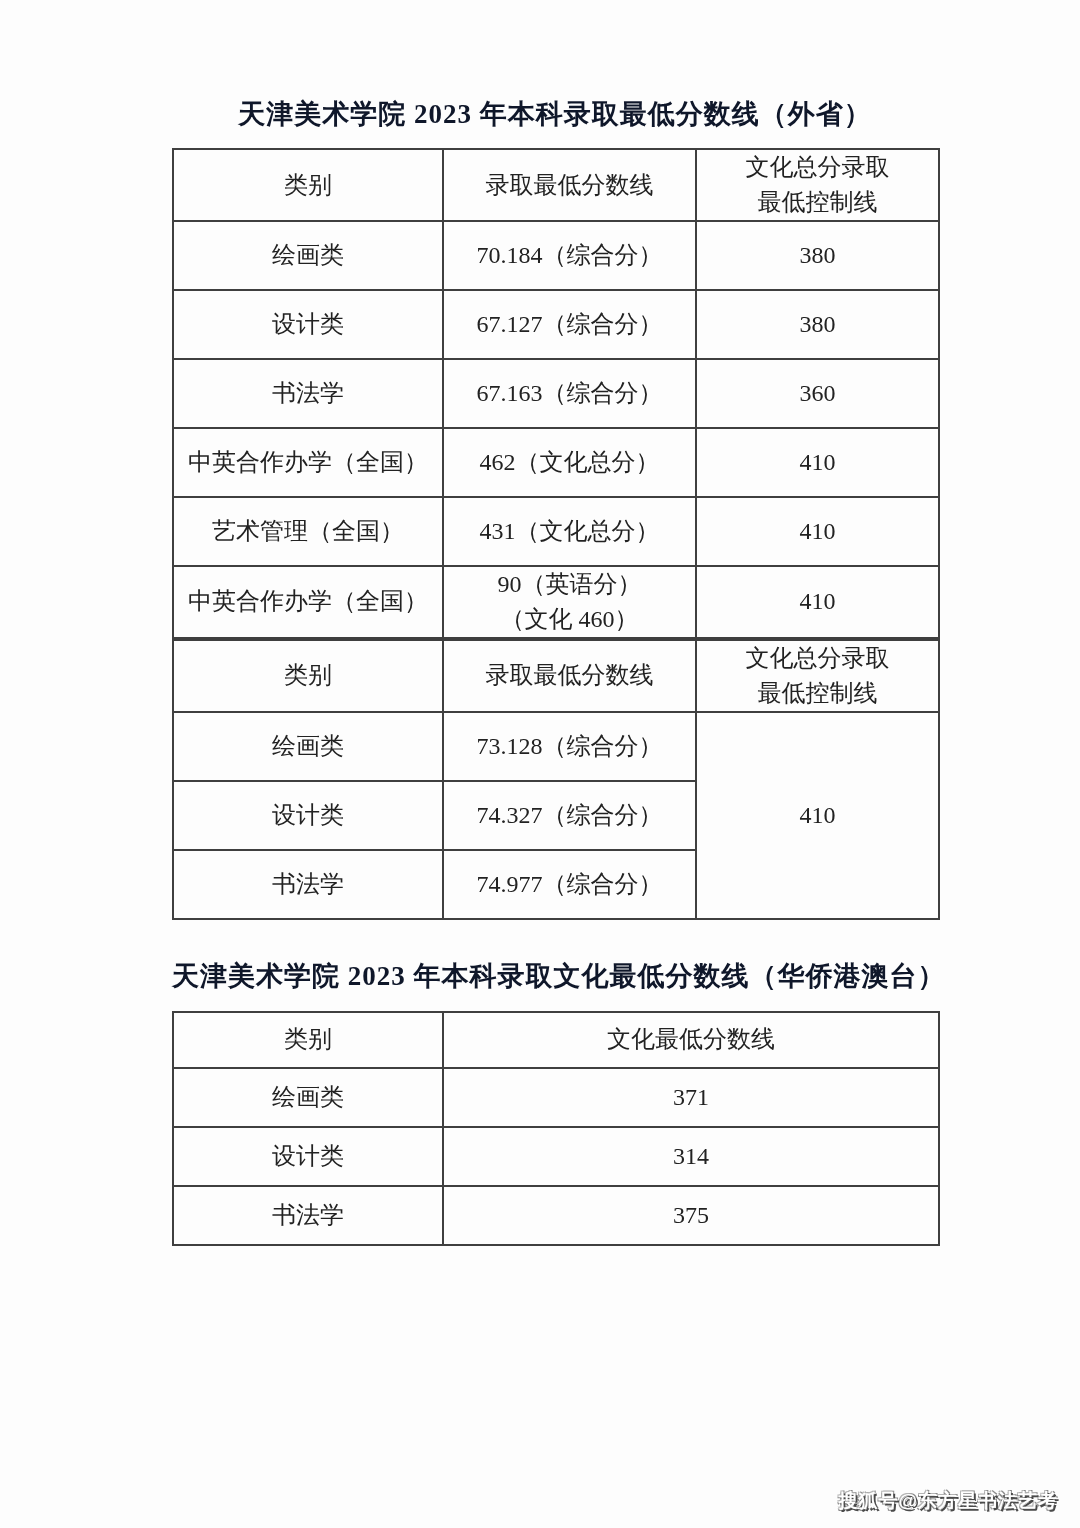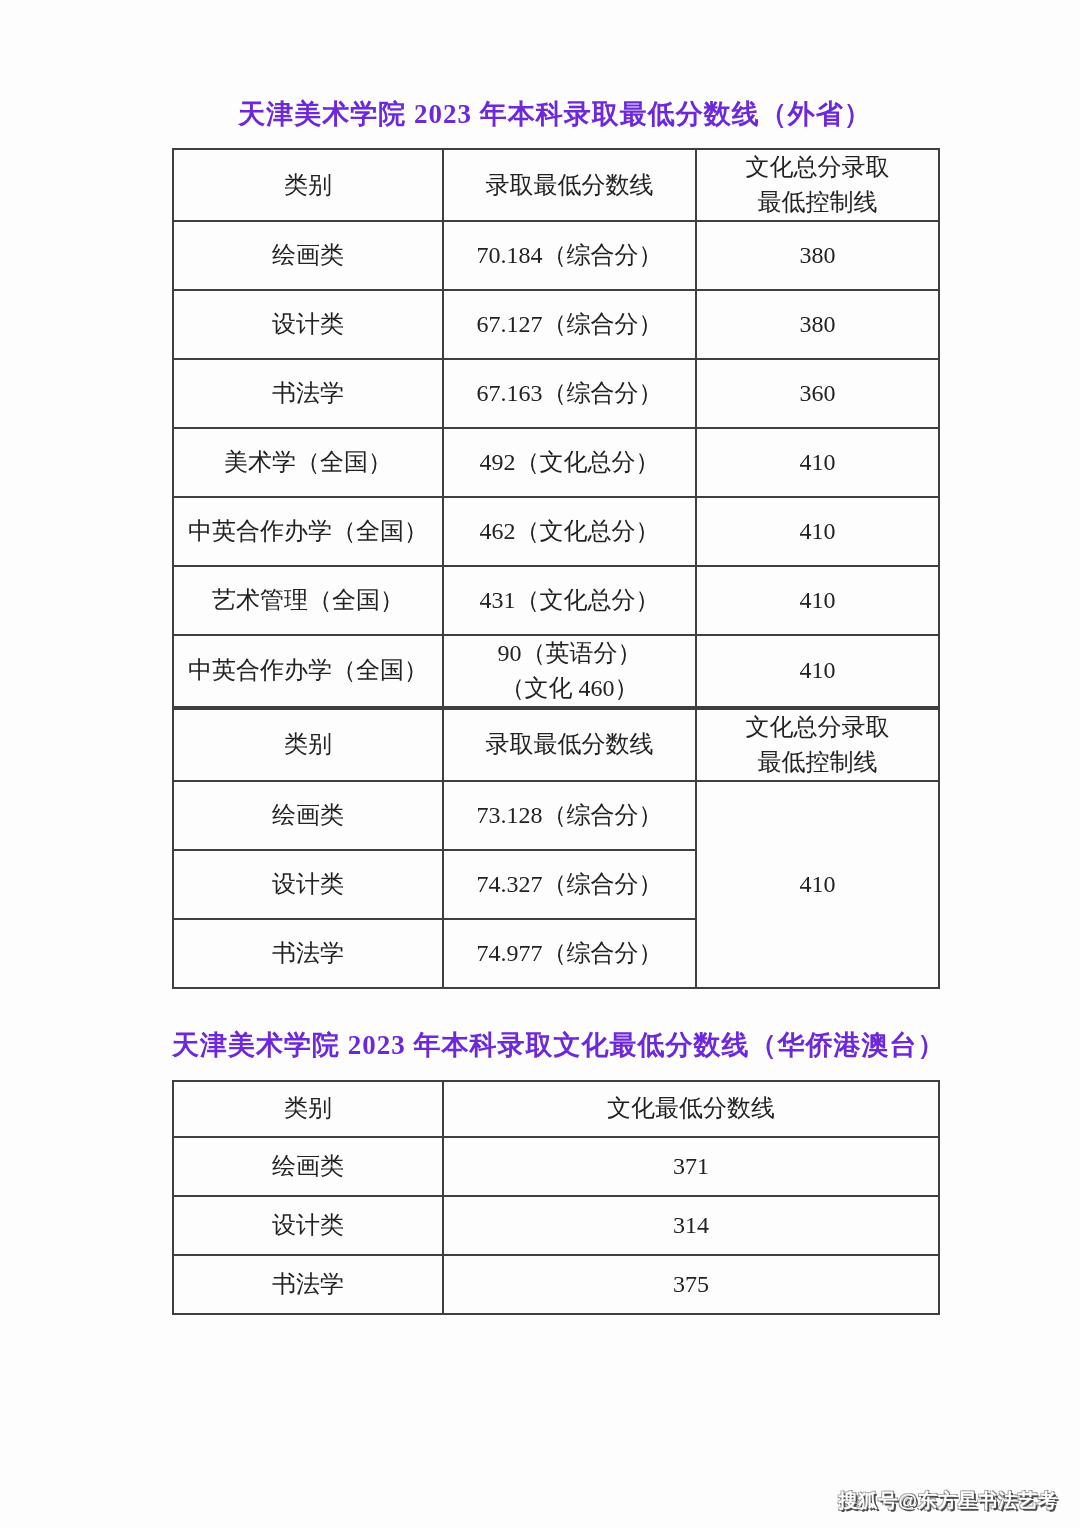--- a/index.html
+++ b/index.html
@@ -19,21 +19,21 @@
     position: absolute;
     left: 172px;
     top: 0;
     width: 766px;
   }
   .doc-title {
     text-align: center;
     font-weight: bold;
     font-size: 27px;
     letter-spacing: 1px;
-    color: #6d28d9;
+    color: #0f172a;
     white-space: nowrap;
   }
   .title-1 { margin: 96px 0 16px 0; }
   .title-2 { margin: 44px 0 10px 0; }
   .title-3 { margin: 38px 8px 17px 0; text-align: center; }
   table {
     border-collapse: collapse;
     width: 766px;
     table-layout: fixed;
   }
@@ -94,25 +94,20 @@
       </tr>
       <tr class="drow">
         <td>设计类</td>
         <td>67.127（综合分）</td>
         <td>380</td>
       </tr>
       <tr class="drow">
         <td>书法学</td>
         <td>67.163（综合分）</td>
         <td>360</td>
-      </tr>
-      <tr class="drow">
-        <td>美术学（全国）</td>
-        <td>492（文化总分）</td>
-        <td>410</td>
       </tr>
       <tr class="drow">
         <td>中英合作办学（全国）</td>
         <td>462（文化总分）</td>
         <td>410</td>
       </tr>
       <tr class="drow">
         <td>艺术管理（全国）</td>
         <td>431（文化总分）</td>
         <td>410</td>

